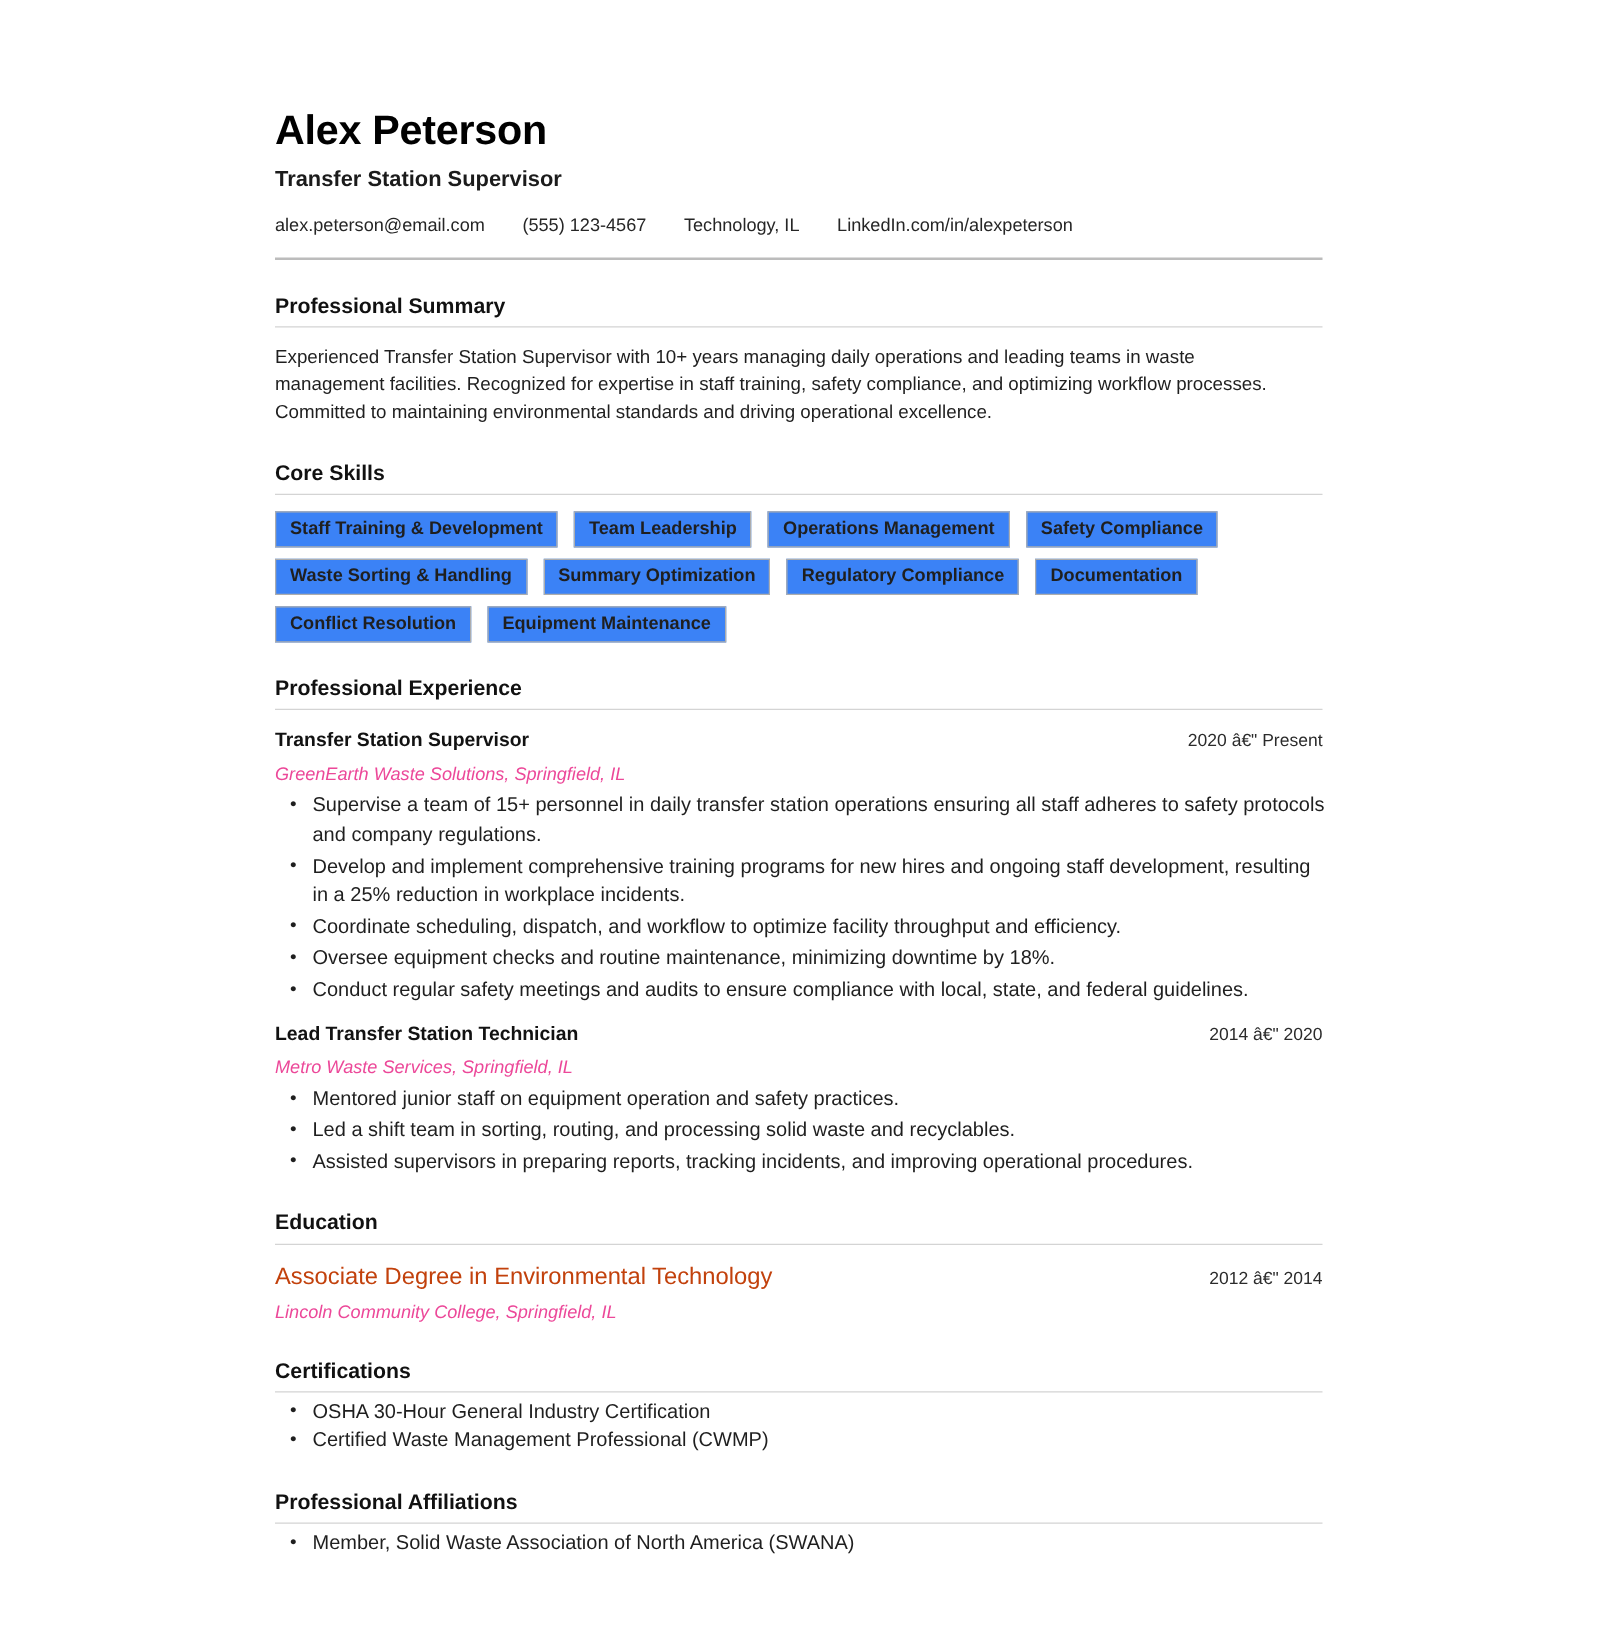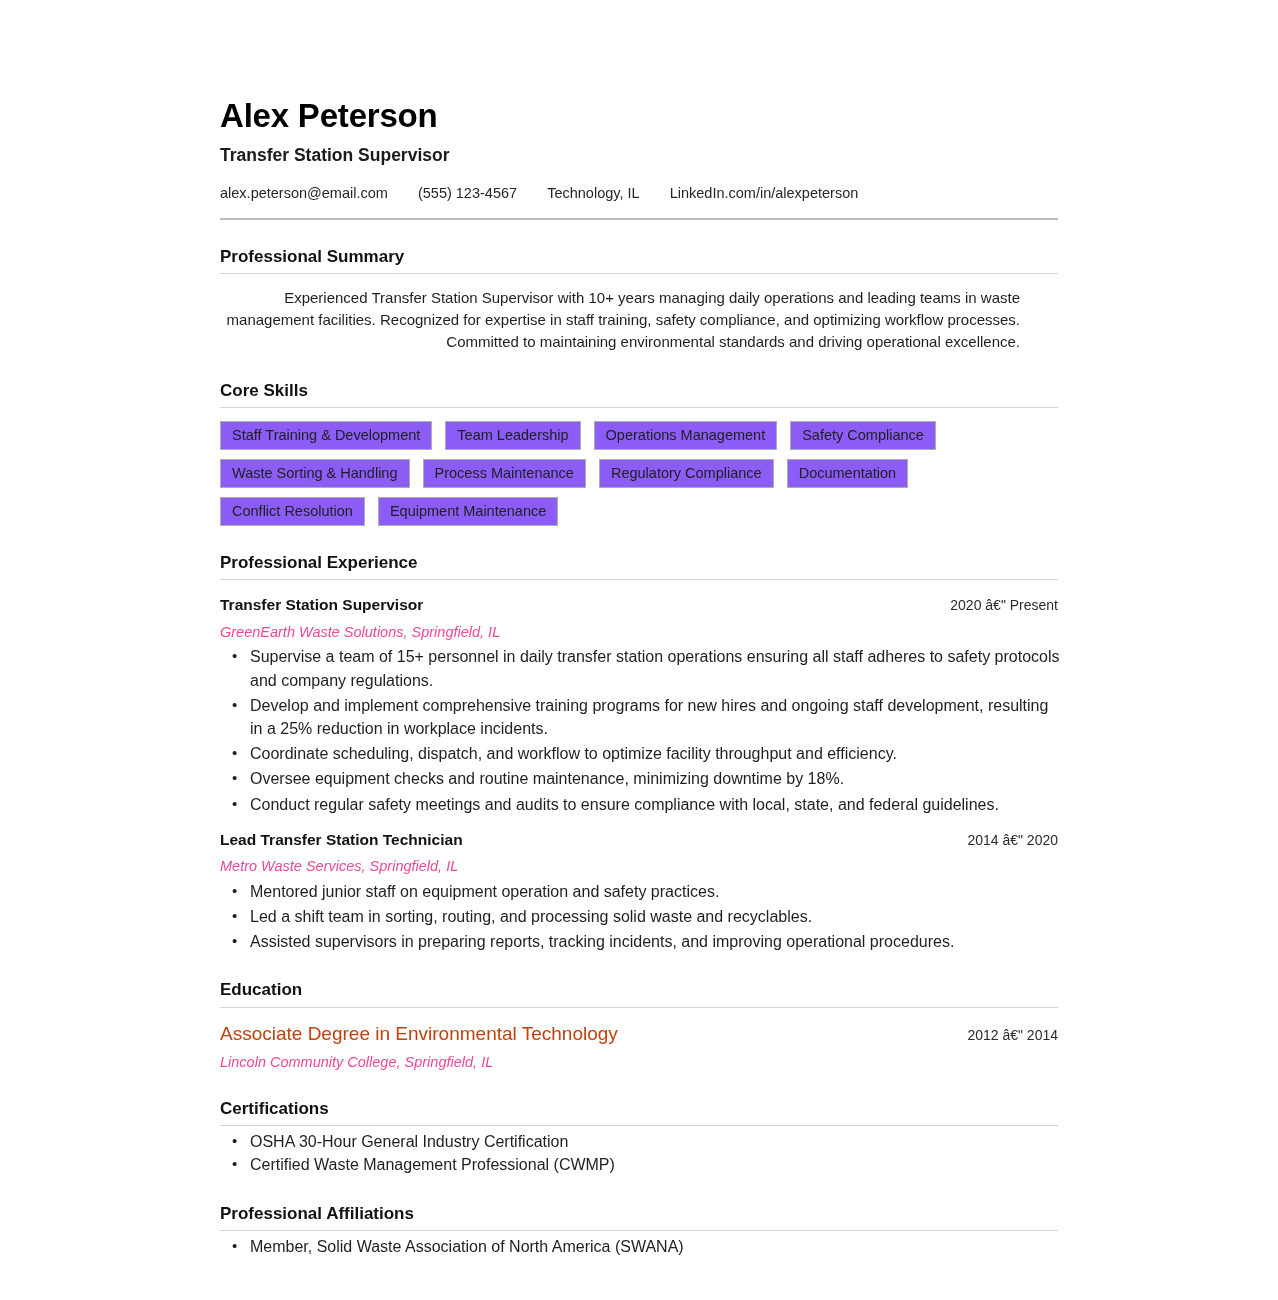--- a/index.html
+++ b/index.html
@@ -18,21 +18,21 @@
   .page {
     position: relative;
     width: 1278px;
     height: 1300px;
     background: #ffffff;
   }
 
   .resume {
     position: absolute;
     left: 220px;
-    top: 12px;
+    top: 0;
     width: 838px;
   }
 
   
   .name {
     font-size: 33px;
     font-weight: bold;
     letter-spacing: -0.2px;
     color: #000000;
     margin: 0;
@@ -86,39 +86,39 @@
     width: 838px;
   }
 
   
   .summary-text {
     margin-top: 13px;
     font-size: 15px;
     line-height: 1.47;
     color: #1f1f1f;
     width: 800px;
-    text-align: right;
   }
 
   
   .skills-wrap {
     margin-top: 13px;
     display: flex;
     flex-wrap: wrap;
     gap: 9px 13px;
     width: 800px;
   }
   .skill-tag {
     border: 1px solid #adadad;
-    background: #8b5cf6;
+    background: #3b82f6;
     padding: 4px 11px 5px 11px;
     font-size: 14.5px;
     color: #1f1f1f;
     line-height: 1.25;
     white-space: nowrap;
+    font-weight: bold;
   }
 
   
   .entry {
     margin-top: 14px;
   }
   .entry-head {
     display: flex;
     justify-content: space-between;
     align-items: baseline;
@@ -211,21 +211,21 @@
 
     <div class="section">
       <h2 class="section-title">Core Skills</h2>
       <div class="section-rule"></div>
       <div class="skills-wrap" id="skills-wrap">
           <div class="skill-tag">Staff Training &amp; Development</div>
           <div class="skill-tag">Team Leadership</div>
           <div class="skill-tag">Operations Management</div>
           <div class="skill-tag">Safety Compliance</div>
           <div class="skill-tag">Waste Sorting &amp; Handling</div>
-          <div class="skill-tag">Process Maintenance</div>
+          <div class="skill-tag">Summary Optimization</div>
           <div class="skill-tag">Regulatory Compliance</div>
           <div class="skill-tag">Documentation</div>
           <div class="skill-tag">Conflict Resolution</div>
           <div class="skill-tag">Equipment Maintenance</div>
         </div>
     </div>
 
     <div class="section">
       <h2 class="section-title">Professional Experience</h2>
       <div class="section-rule"></div>

